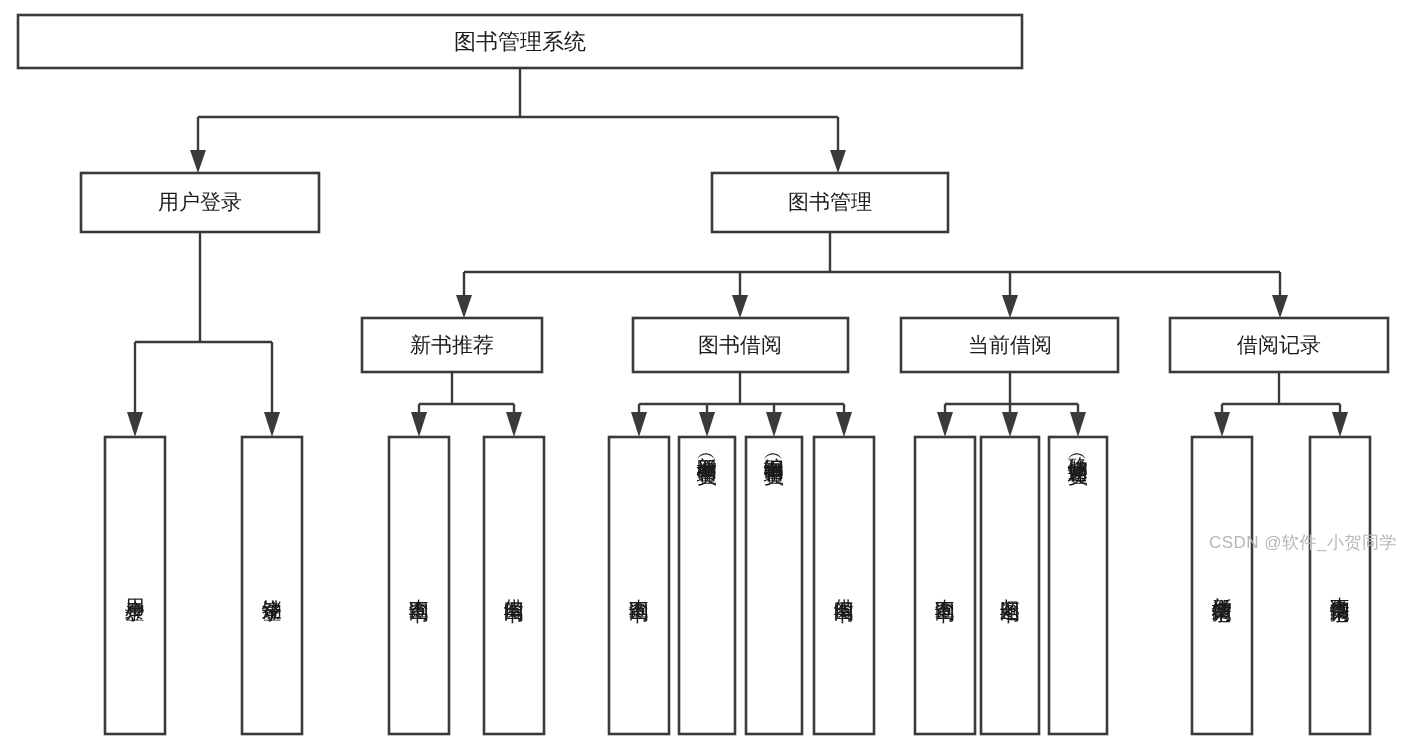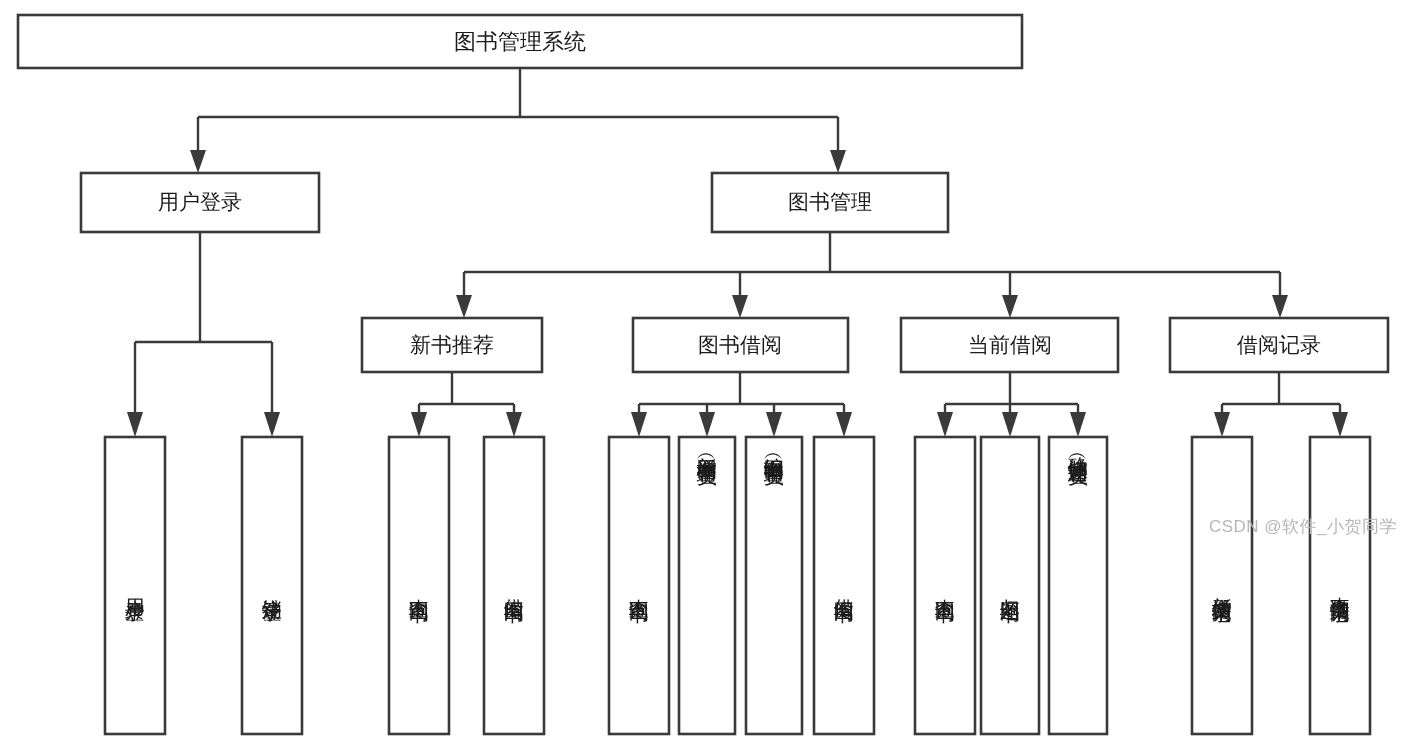--- a/index.html
+++ b/index.html
@@ -71,21 +71,21 @@
     font-size: 20px;
     line-height: 1.12;
     letter-spacing: 1.5px;
     color: #1b1b1b;
     white-space: nowrap;
     text-align: center;
   }
   #watermark {
     position: absolute;
     right: 8px;
-    bottom: 16px;
+    bottom: 0;
     font-family: "Liberation Sans", "DejaVu Sans", sans-serif;
     font-size: 17px;
     color: #b6b6b6;
     letter-spacing: 0.5px;
     user-select: none;
     white-space: nowrap;
   }
 </style>
 </head>
 <body>

